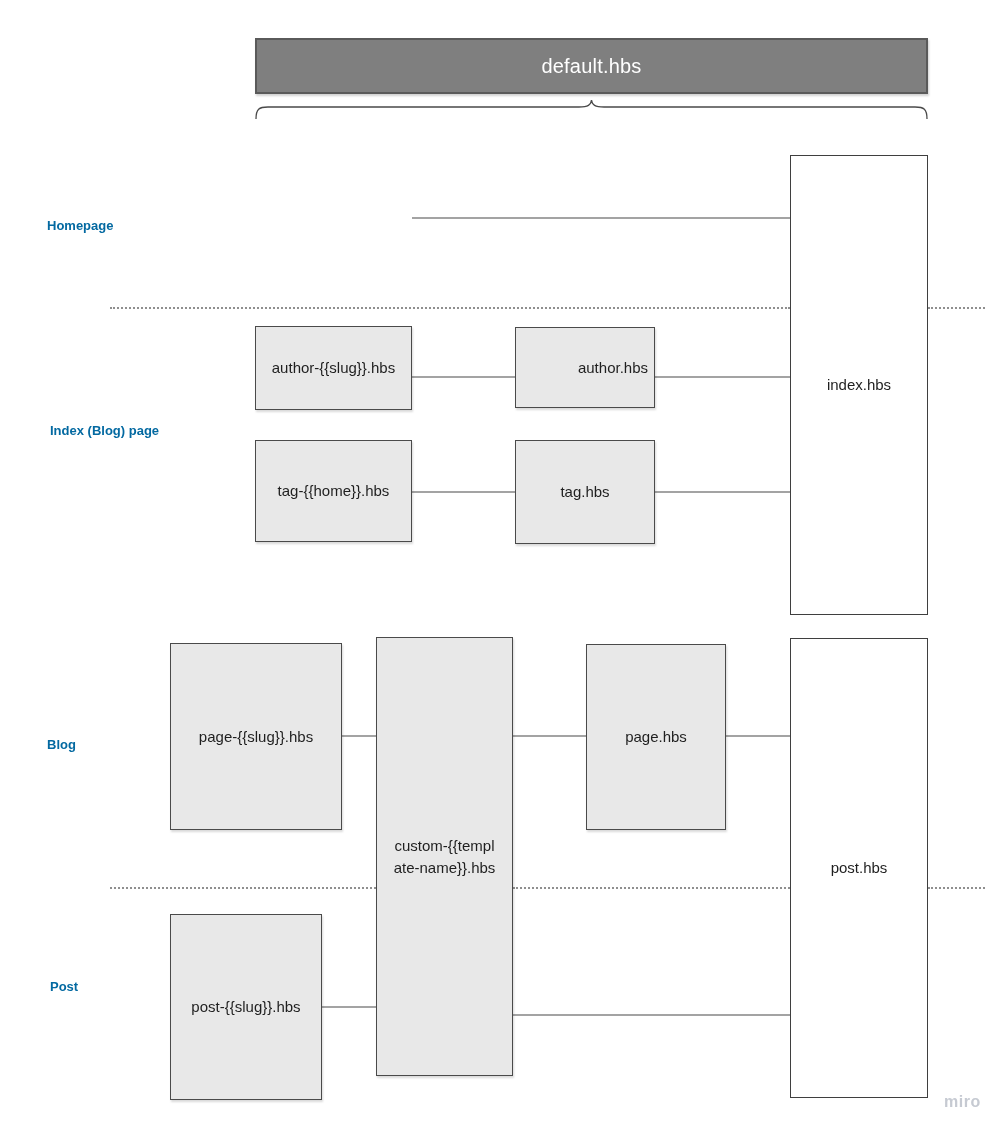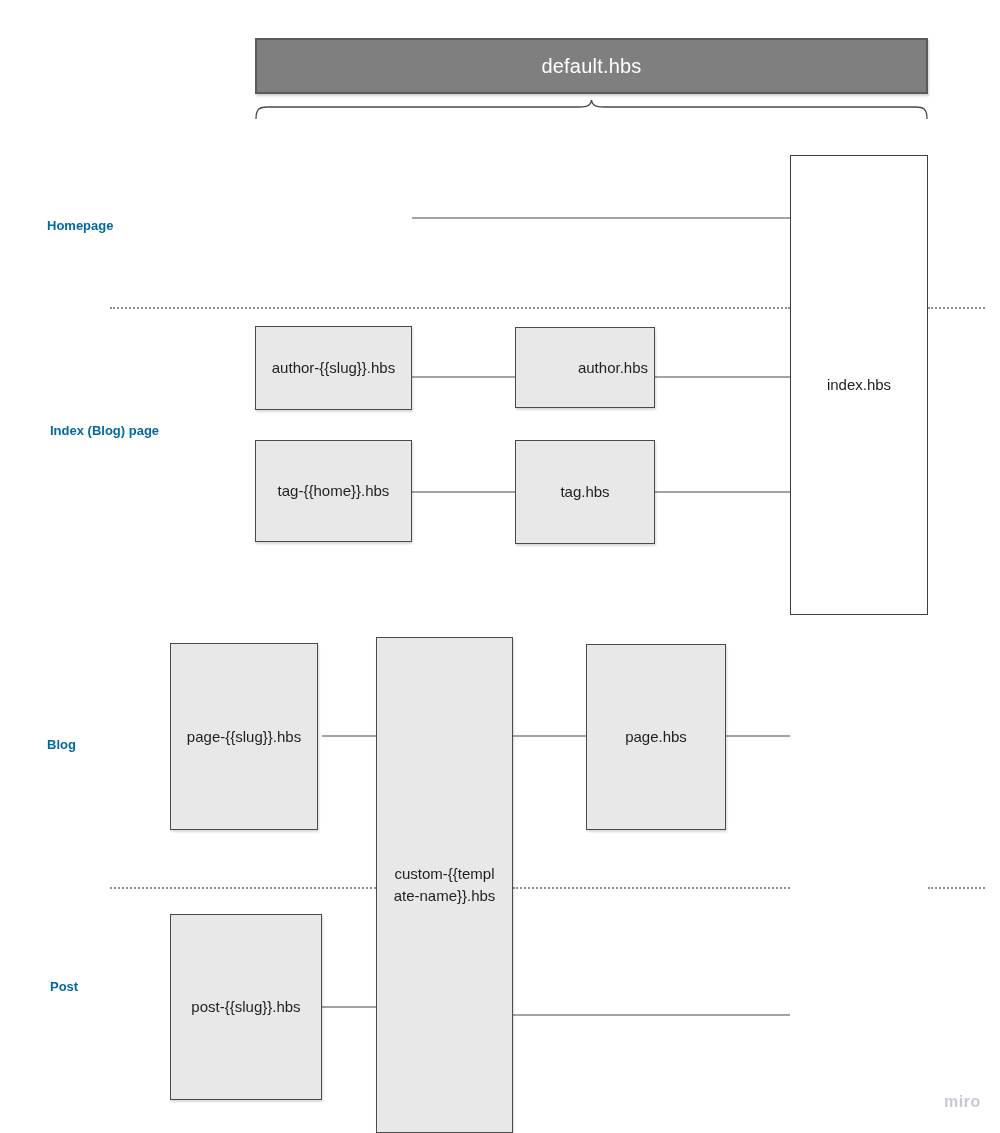--- a/index.html
+++ b/index.html
@@ -59,22 +59,22 @@
     line-height: 22px;
     padding: 0 6px;
   }
   
   .n-home       { left:255px; top:155px; width:157px; height:125px; }
   .n-index      { left:790px; top:155px; width:138px; height:460px; }
   .n-author-slug{ left:255px; top:326px; width:157px; height:84px; }
   .n-author     { left:515px; top:327px; width:140px; height:81px;justify-content:flex-end;  }
   .n-tag-slug   { left:255px; top:440px; width:157px; height:102px; }
   .n-tag        { left:515px; top:440px; width:140px; height:104px; }
-  .n-page-slug  { left:170px; top:643px; width:148px; height:187px;align-items:center; }
-  .n-custom     { left:376px; top:637px; width:137px; height:496px; }
+  .n-page-slug  { left:170px; top:643px; width:172px; height:187px;align-items:center; }
+  .n-custom     { left:376px; top:637px; width:137px; height:439px; }
   .n-page       { left:586px; top:644px; width:140px; height:186px; }
   .n-post       { left:790px; top:638px; width:138px; height:460px; }
   .n-post-slug  { left:170px; top:914px; width:152px; height:186px; }
   
   .connector {
     position: absolute;
     height: 2px;
     background: #a3a3a3;
   }
   .c1  { left:412px; top:217px;  width:378px; }
@@ -183,20 +183,23 @@
 
   <div class="node n-custom">
     <span class="label">custom-{{templ
 ate-name}}.hbs</span>
   </div>
 
   <div class="node n-page">
     <span class="label">page.hbs</span>
   </div>
 
+  <div class="node endpoint n-post">
+    <span class="label">post.hbs</span>
+  </div>
 
   <div class="node n-post-slug">
     <span class="label">post-{{slug}}.hbs</span>
   </div>
 
   <div class="watermark">miro</div>
 
 </div>
 
 </body></html>

